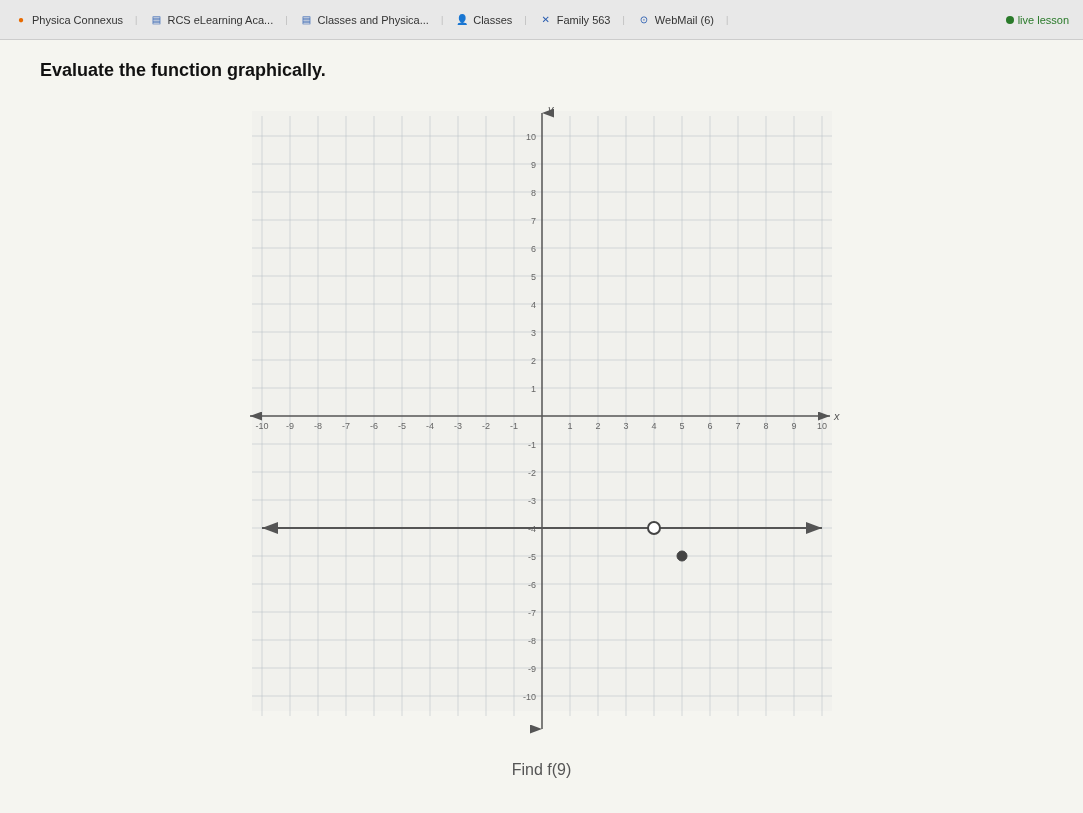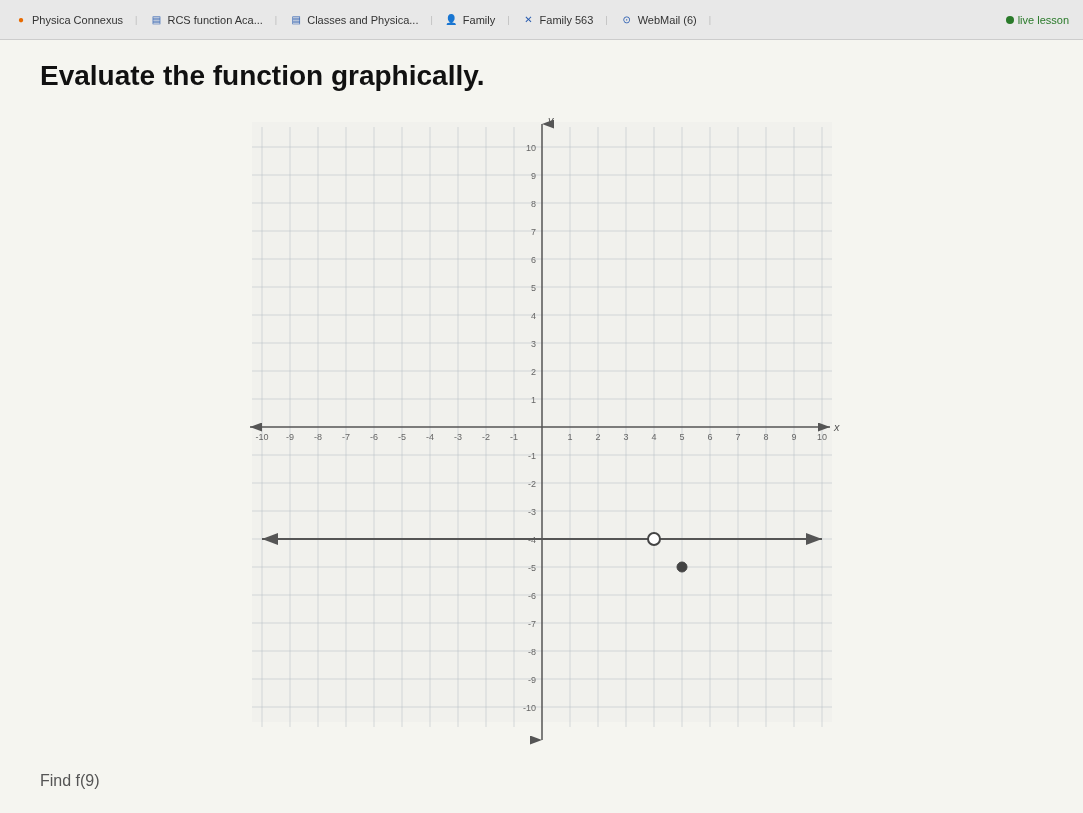--- a/index.html
+++ b/index.html
@@ -46,21 +46,21 @@
     .tab-divider { color: #bbb; font-size: 9px; }
 
     
     .main-content {
       background: #f5f5f0;
       padding: 20px 40px;
       min-height: 773px;
     }
 
     .question-title {
-      font-size: 28px;
+      font-size: 18px;
       font-weight: bold;
       color: #111;
       margin-bottom: 20px;
     }
 
     
     .graph-container {
       display: flex;
       justify-content: center;
       align-items: center;
@@ -98,20 +98,21 @@
       stroke-width: 2;
     }
     .closed-circle {
       fill: #444;
       stroke: #444;
       stroke-width: 1;
     }
 
     
     .bottom-text {
+      text-align: center;
       margin-top: 20px;
       font-size: 16px;
       color: #555;
     }
 
     
     .live-badge {
       display: flex;
       align-items: center;
       gap: 4px;
@@ -132,31 +133,31 @@
 <body>
 
 <div class="browser-bar">
   <div class="tab-item">
     <span class="tab-icon tab-orange">●</span>
     <span>Physica Connexus</span>
   </div>
   <span class="tab-divider">|</span>
   <div class="tab-item">
     <span class="tab-icon tab-blue">▤</span>
-    <span>RCS function Aca...</span>
+    <span>RCS eLearning Aca...</span>
   </div>
   <span class="tab-divider">|</span>
   <div class="tab-item">
     <span class="tab-icon tab-blue">▤</span>
     <span>Classes and Physica...</span>
   </div>
   <span class="tab-divider">|</span>
   <div class="tab-item">
     <span class="tab-icon tab-blue">👤</span>
-    <span>Family</span>
+    <span>Classes</span>
   </div>
   <span class="tab-divider">|</span>
   <div class="tab-item">
     <span class="tab-icon tab-blue">✕</span>
     <span>Family 563</span>
   </div>
   <span class="tab-divider">|</span>
   <div class="tab-item">
     <span class="tab-icon tab-blue">⊙</span>
     <span>WebMail (6)</span>

